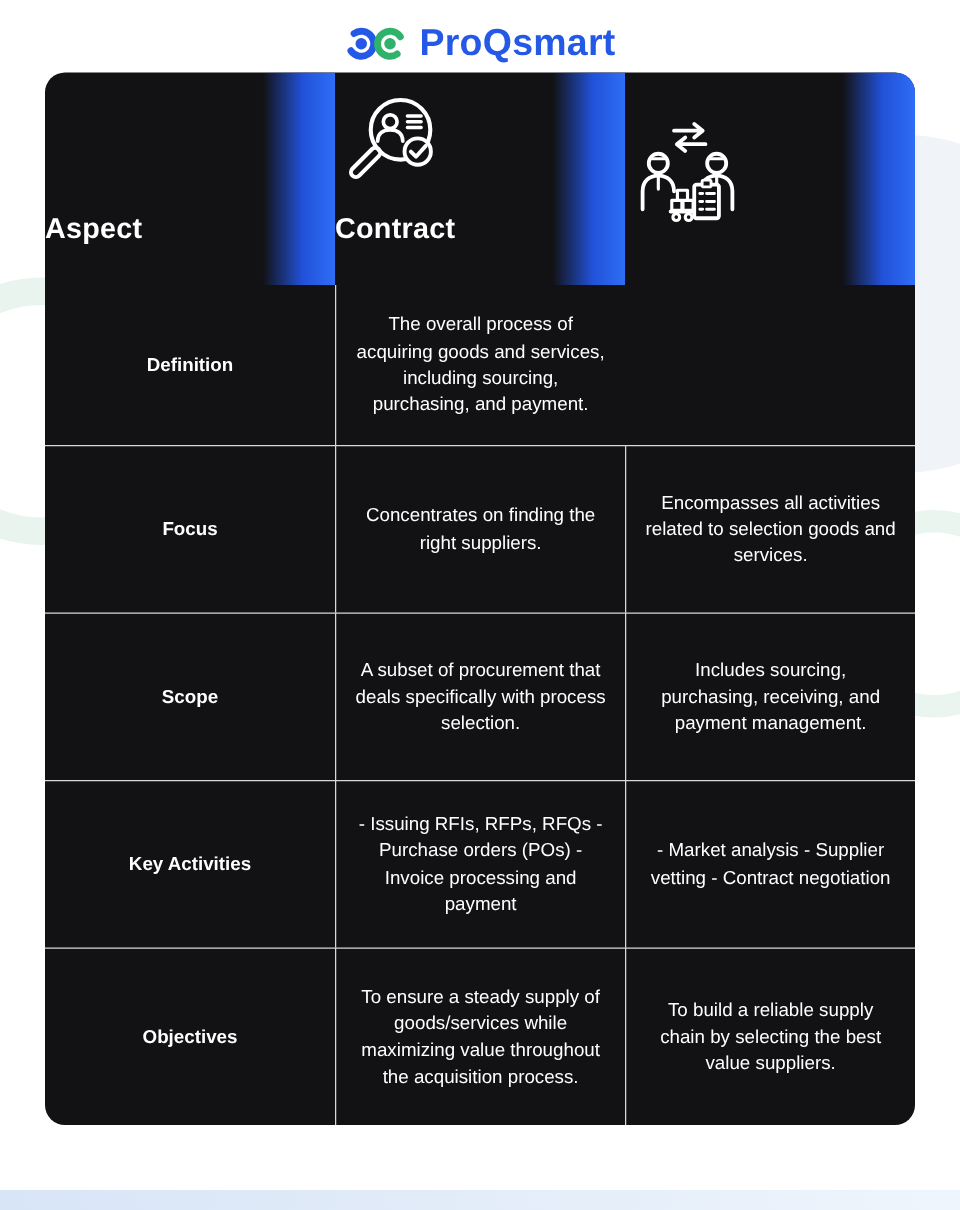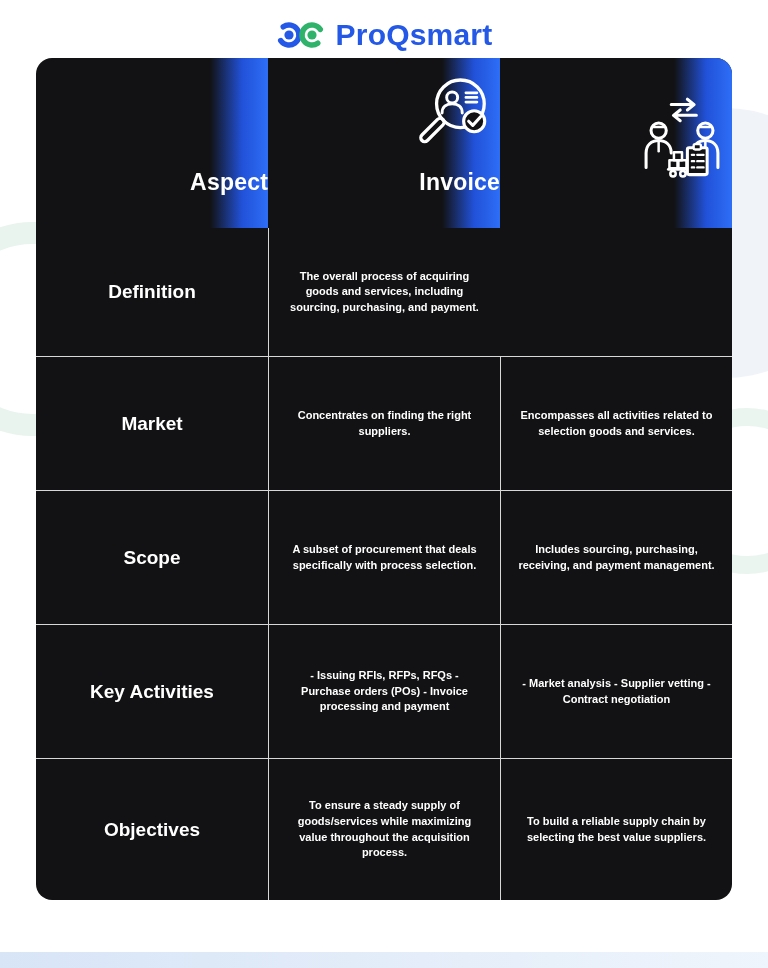--- a/index.html
+++ b/index.html
@@ -36,21 +36,21 @@
     width:696px;margin:2px auto 0 auto;
     background:#121214;
     border-radius:16px;
     overflow:hidden;
     color:#ffffff;
   }
   .trow{display:grid;grid-template-columns:1fr 1fr 1fr;}
   .thead{height:170px;}
   .hcell{
     position:relative;
-    display:flex;flex-direction:column;align-items:flex-end;justify-content:flex-end;
+    display:flex;flex-direction:column;align-items:flex-start;justify-content:flex-end;
     padding-bottom:34px;
   }
   .hcell::after{
     content:"";position:absolute;top:0;right:0;bottom:0;width:58px;z-index:0;
     background:linear-gradient(to right, rgba(18,18,20,0) 0%, #2151d8 55%, #2e6ef7 100%);
   }
   .hcell > *{position:relative;z-index:1;}
   .hicon{height:84px;margin-bottom:14px;display:flex;align-items:flex-end;justify-content:center;}
   .htitle{font-size:23px;font-weight:700;line-height:1;letter-spacing:.2px;}
 
@@ -60,22 +60,22 @@
     padding:12px 15px;
     box-sizing:border-box;
   }
   .bcell.sep{border-left:1.5px solid #d8d8d8;}
   .trow.bordered .bcell{border-top:1.5px solid #d8d8d8;}
   .r1 .bcell{min-height:128px;}
   .r2 .bcell{min-height:134px;}
   .r3 .bcell{min-height:134px;}
   .r4 .bcell{min-height:134px;}
   .r5 .bcell{min-height:142px;}
-  .rowlabel{font-size:19px;font-weight:700;}
-  .celltext{font-size:11px;font-weight:700;line-height:1.42;}
+  .rowlabel{font-size:15px;font-weight:700;}
+  .celltext{font-size:15px;font-weight:400;line-height:1.42;}
 </style>
 </head>
 <body>
 
 <div class="page">
 
   <div class="blob blob-mint-left"></div>
   <div class="blob blob-gray-right"></div>
   <div class="blob blob-mint-right"></div>
   <div class="bottom-strip"></div>
@@ -109,21 +109,21 @@
             <circle cx="55" cy="38" r="26"></circle>
 
             <circle cx="46" cy="31" r="6" stroke-width="3.2"></circle>
             <path d="M35 48 c0 -7 5 -10 11 -10 c6 0 11 3 11 10" stroke-width="3.2"></path>
             <path d="M61 26 h12 M61 31 h12 M61 36 h12" stroke-width="3"></path>
 
             <circle cx="70" cy="57" r="11.5" fill="#121214" stroke-width="3.4"></circle>
             <path d="M64 57 l4.5 4.5 8.5 -9.5" stroke-width="3.4"></path>
           </svg>
         </div>
-        <div class="htitle">Invoice</div>
+        <div class="htitle">Contract</div>
       </div>
 
       <div class="hcell">
         <div class="hicon">
           <svg width="100" height="88" viewBox="0 0 110 98" fill="none" stroke="#ffffff" stroke-width="3.4" stroke-linecap="round" stroke-linejoin="round">
 
             <path d="M43 14 H68 M61 8 l7.5 6 -7.5 6"></path>
             <path d="M71 26 H46 M53 20 l-7.5 6 7.5 6"></path>
 
             <circle cx="29" cy="43" r="8.5"></circle>
@@ -155,21 +155,21 @@
       <div class="bcell">
         <span class="rowlabel">Definition</span>
       </div>
       <div class="bcell sep">
         <span class="celltext">The overall process of acquiring goods and services, including sourcing, purchasing, and payment.</span>
       </div>
     </div>
 
     <div class="trow r2 bordered">
       <div class="bcell">
-        <span class="rowlabel">Market</span>
+        <span class="rowlabel">Focus</span>
       </div>
       <div class="bcell sep">
         <span class="celltext">Concentrates on finding the right suppliers.</span>
       </div>
       <div class="bcell sep">
         <span class="celltext">Encompasses all activities related to selection goods and services.</span>
       </div>
     </div>
 
     <div class="trow r3 bordered">

